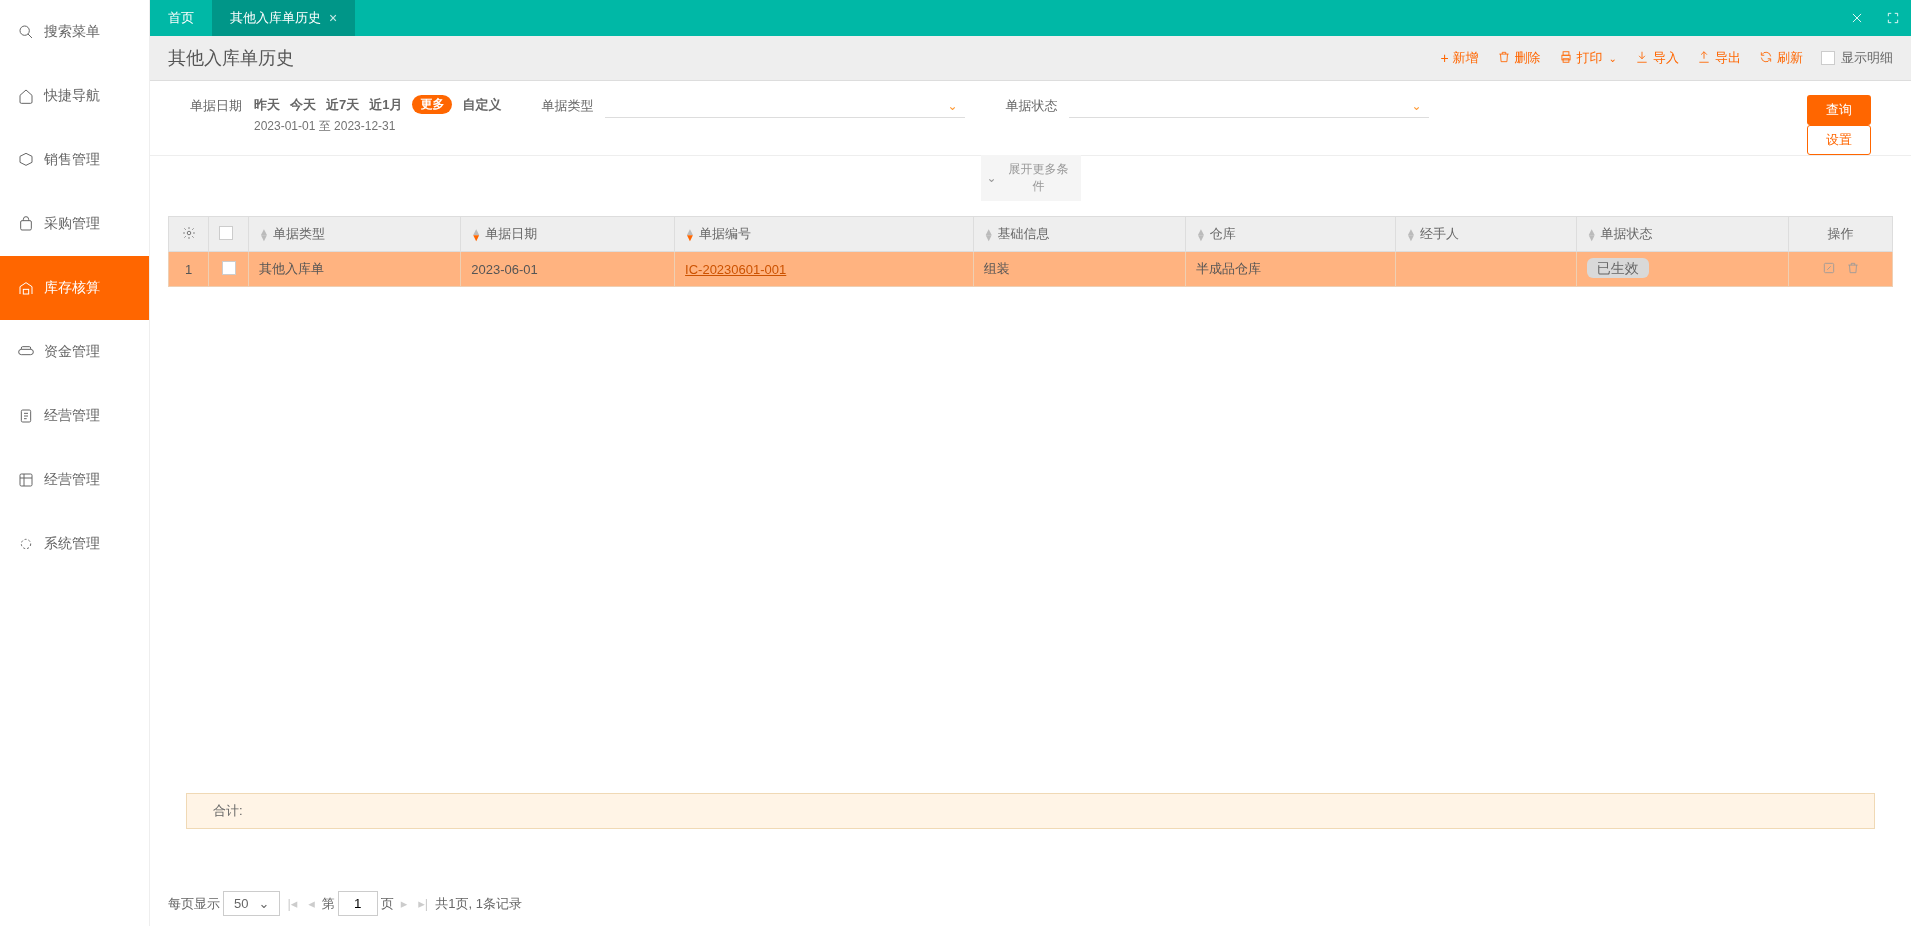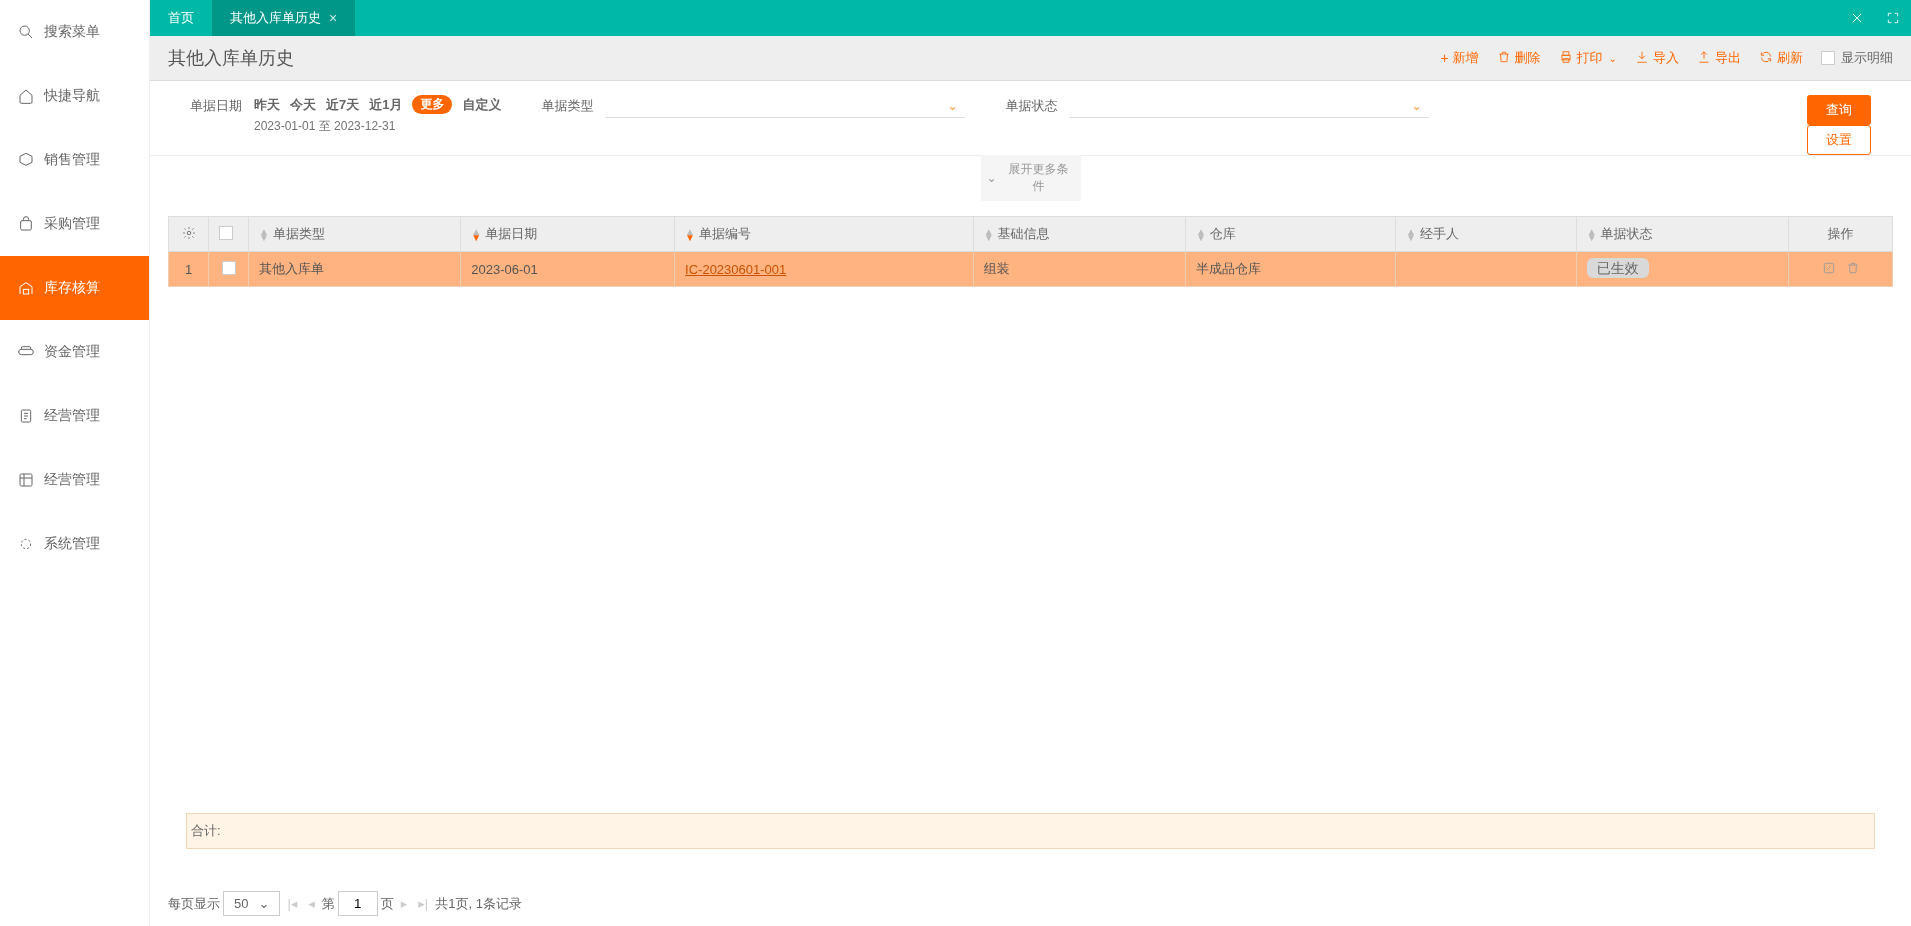--- a/index.html
+++ b/index.html
@@ -60,21 +60,21 @@
     .sort-icon .down { color: #ff6600; }
     .table tbody tr.highlight { background: #ffb380; }
     .table tbody td { border: 1px solid #eecfb3; padding: 8px 10px; color: #555; font-size: 13px; }
     .link { color: #cc5200; text-decoration: underline; cursor: pointer; }
     .status-badge { background: #d9d9d9; color: #666; padding: 2px 10px; border-radius: 6px; font-size: 14px; }
     .row-checkbox { width: 14px; height: 14px; border: 1px solid #ccc; background: #fff; display: inline-block; }
     .row-actions { display: flex; gap: 10px; justify-content: center; color: #999; }
     .row-actions span { cursor: pointer; }
     
     
-    .summary { background: #fff4e6; border: 1px solid #f0d9b5; padding: 8px 4px; margin: 0 18px; color: #666; font-size: 13px; position: relative; bottom: 32px;}
+    .summary { background: #fff4e6; border: 1px solid #f0d9b5; padding: 8px 26px; margin: 0 18px; color: #666; font-size: 13px; position: relative; bottom: 52px;}
     
     
     .pagination { display: flex; align-items: center; justify-content: flex-start; gap: 3px; padding: 10px 18px; color: #666; font-size: 13px; }
     .page-size-select { border: 1px solid #ccc; padding: 4px 10px; display: flex; align-items: center; gap: 10px; cursor: pointer; }
     .pager-btn { color: #ccc; cursor: pointer; padding: 0 4px; }
     .page-input { width: 40px; border: 1px solid #ccc; padding: 4px; text-align: center; }
     
     .gear-icon-th { text-align: center !important; }
     svg { stroke: currentColor; fill: none; stroke-width: 1.5; }
     .spacer { flex: 1; }

